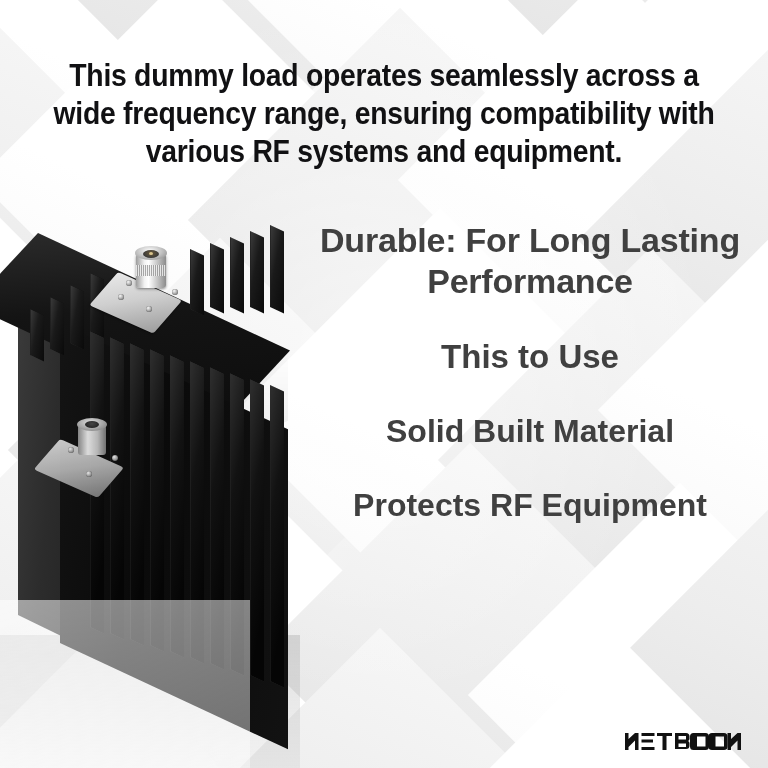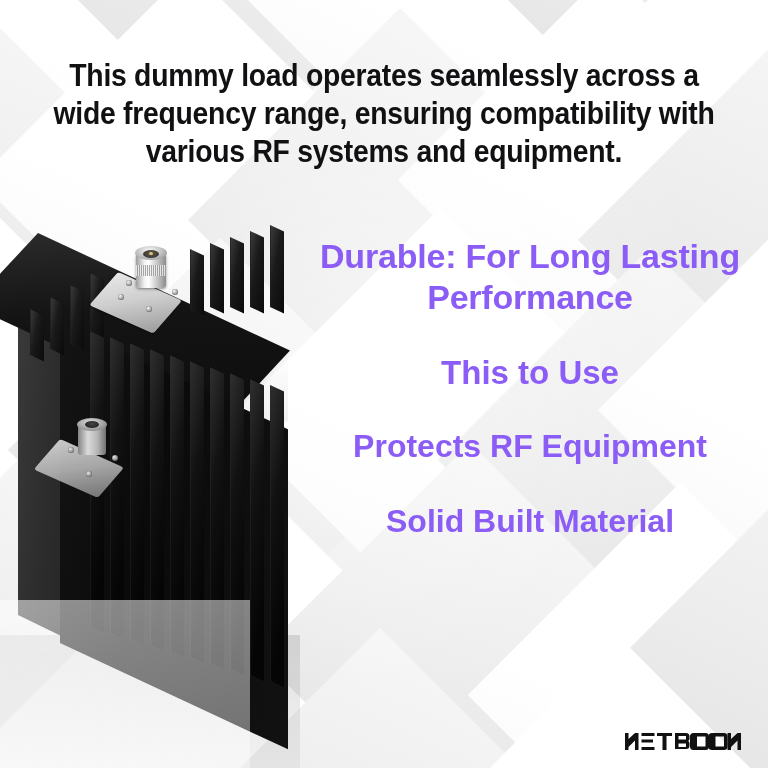--- a/index.html
+++ b/index.html
@@ -42,23 +42,23 @@
     font-size:30.5px;
     line-height:38px;
     letter-spacing:-0.3px;
     color:#111113;
     transform:scaleX(0.93);
     transform-origin:50% 0;
   }
 
   
   .features{
-    position:absolute;left:292px;top:236px;width:476px;
+    position:absolute;left:292px;top:220px;width:476px;
     text-align:center;
-    color:#8b5cf6;
+    color:#404040;
     font-family:"Liberation Sans",sans-serif;
     font-weight:bold;
   }
   .feat{margin:0;}
   .feat-1{font-size:34px;line-height:41px;letter-spacing:-0.2px;}
   .feat-2{font-size:33px;line-height:41px;margin-top:34px;}
   .feat-3{font-size:32px;line-height:41px;margin-top:33px;}
   .feat-4{font-size:32px;line-height:41px;margin-top:34px;}
 
   
@@ -318,22 +318,22 @@
         <div class="barrel2-core"></div>
       </div>
 
       <div class="glass"></div>
     </div>
   </div>
 
   <div class="features">
     <div class="feat feat-1">Durable: For Long Lasting Performance</div>
     <div class="feat feat-2">This to Use</div>
+    <div class="feat feat-4">Solid Built Material</div>
     <div class="feat feat-3">Protects RF Equipment</div>
-    <div class="feat feat-4">Solid Built Material</div>
   </div>
 
   <div class="logo">
     <svg width="116" height="19" viewBox="0 0 232 38">
       <g fill="#111111">
 
         <path d="M0 2 h7 v12 L20 2 h7 v34 h-7 V17 L7 30 v6 H0 Z"></path>
 
         <rect x="33" y="2" width="26" height="6"></rect>
         <rect x="33" y="15" width="23" height="6"></rect>

